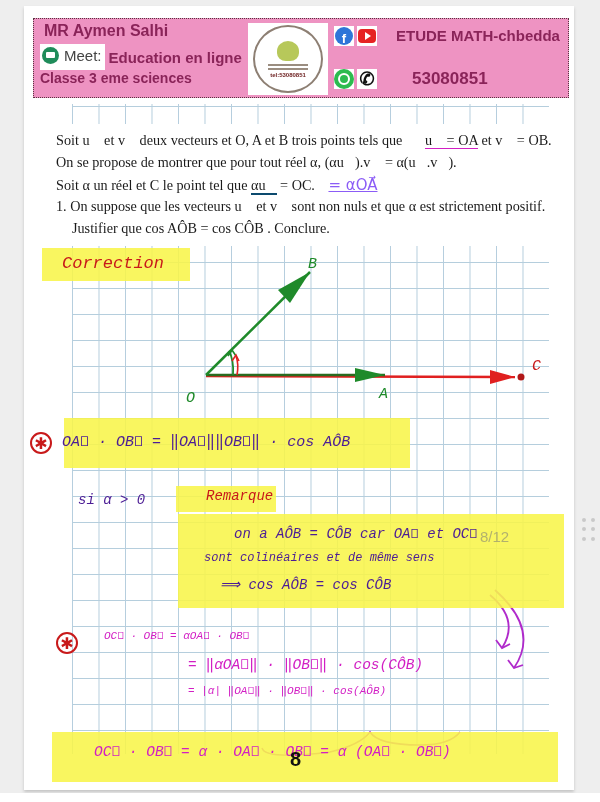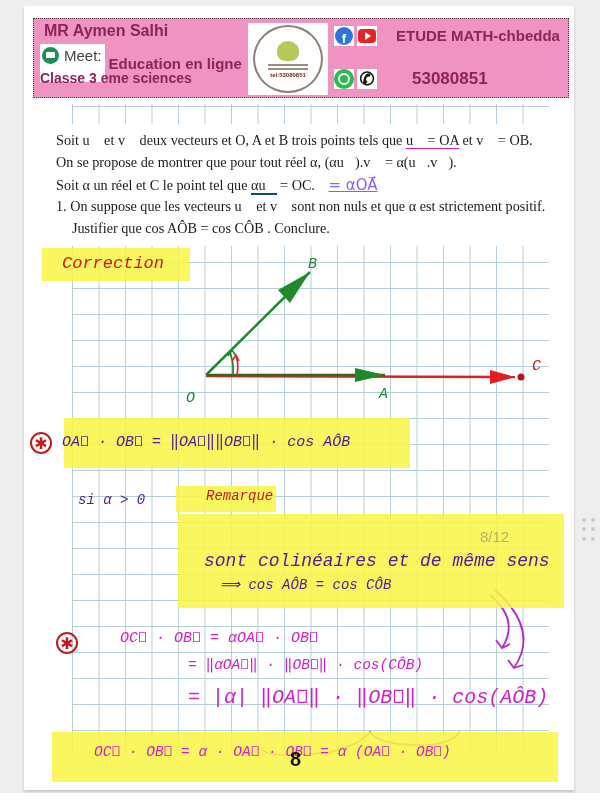--- a/index.html
+++ b/index.html
@@ -24,21 +24,21 @@
     background: #ee93c2;
     border: 1.5px dotted #5a3440;
     box-sizing: border-box;
     font-family: "Liberation Sans", sans-serif;
     font-weight: bold;
   }
   .banner .b-text { position: absolute; color: #8a2459; white-space: nowrap; }
   .b-name { left: 10px; top: 3px; font-size: 16px; color: #8a2459 !important; }
   .b-meet { left: 6px; top: 25px; font-size: 15px; display: flex; align-items: center; }
   .meet-chip {
-    background: #ffffff; height: 22px; display: flex; align-items: center; padding: 0 3px 16px 2px;
+    background: #ffffff; height: 22px; display: flex; align-items: center; padding: 0 3px 4px 2px;
     margin-right: 4px; font-weight: normal; color: #444;
   }
   .meet-icon {
     width: 17px; height: 17px; border-radius: 50%; background: #1f8c5a; position: relative; margin-right: 5px;
   }
   .meet-icon::after {
     content: ""; position: absolute; left: 4px; top: 5px; width: 9px; height: 6px; background: #fff; border-radius: 1px;
   }
   .b-class { left: 6px; top: 51px; font-size: 14px; }
   .logo {
@@ -73,21 +73,21 @@
     background-position: 0 2px;
     opacity: 0.85;
   }
   .text-mask {
     position: absolute; left: 30px; top: 118px; width: 515px; height: 122px; background: #ffffff;
   }
 
   
   .stmt { position: absolute; left: 32px; font-size: 14.2px; color: #1a1a1a; white-space: nowrap; }
   .s1 { top: 126px; } .s2 { top: 148px; } .s3 { top: 170px; } .s4 { top: 192px; } .s5 { top: 214px; left: 48px; }
-  .ul-mag { border-bottom: 1.5px solid #d21fc4; }
+  .ul-mag { border-bottom: 1.5px solid #d21fc4; margin-left: 19px; }
   .ul-blue { border-bottom: 2px solid #0c4a6e; }
   .hand-mag { color: #8b5cf6; font-family: "DejaVu Sans", sans-serif; font-size: 15px; text-decoration: underline; }
 
   
   .hl { position: absolute; background: #f8f54a; opacity: 0.88; }
   .hand { position: absolute; white-space: nowrap; font-family: Liberation Mono, monospace; font-style: italic; }
   .red { color: #c8191a; }
   .blue { color: #4c1d95; }
   .mag { color: #d21fc4; }
   .star-circle {
@@ -200,28 +200,29 @@
   <div class="hand red" style="left:508px; top:352px; font-size:15px;">C</div>
 
   <div class="hl" style="left:40px; top:412px; width:346px; height:50px;"></div>
   <div class="star-circle" style="left:6px; top:426px;">✱</div>
   <div class="hand blue" style="left:38px; top:426px; font-size:15px;">OA⃗ · OB⃗ = ‖OA⃗‖‖OB⃗‖ · cos AÔB</div>
 
   <div class="hand blue" style="left:54px; top:486px; font-size:14px;">si α &gt; 0</div>
   <div class="hl" style="left:152px; top:480px; width:100px; height:26px;"></div>
   <div class="hand red" style="left:158px; top:482px; font-size:14px;margin-left:24px;">Remarque</div>
   <div class="hl" style="left:154px; top:508px; width:386px; height:94px;"></div>
-  <div class="hand blue" style="left:180px; top:545px; font-size:18px;">sont colinéaires et de même sens</div>
+  <div class="hand blue" style="left:210px; top:520px; font-size:14px;">on a AÔB = CÔB  car OA⃗ et OC⃗</div>
+  <div class="hand blue" style="left:180px; top:545px; font-size:12px;">sont colinéaires et de même sens</div>
   <div class="hand blue" style="left:196px; top:570px; font-size:14px;">⟹ cos AÔB = cos CÔB</div>
   <div class="page-counter">8/12</div>
 
   <div class="star-circle" style="left:32px; top:626px;">✱</div>
-  <div class="hand mag" style="left:96px; top:624px; font-size:15px;">OC⃗ · OB⃗ =  αOA⃗ · OB⃗</div>
+  <div class="hand mag" style="left:80px; top:624px; font-size:11px;">OC⃗ · OB⃗ =  αOA⃗ · OB⃗</div>
   <div class="hand mag" style="left:164px; top:650px; font-size:14.5px;">=  ‖αOA⃗‖ · ‖OB⃗‖ ·  cos(CÔB)</div>
-  <div class="hand mag" style="left:164px; top:678px; font-size:20px;">=  |α| ‖OA⃗‖ · ‖OB⃗‖ ·  cos(AÔB)</div>
+  <div class="hand mag" style="left:164px; top:678px; font-size:11px;">=  |α| ‖OA⃗‖ · ‖OB⃗‖ ·  cos(AÔB)</div>
 
   <div class="hl" style="left:28px; top:726px; width:506px; height:50px;"></div>
   <div class="hand mag" style="left:70px; top:738px; font-size:14.5px;">OC⃗ · OB⃗   =  α ·  OA⃗ · OB⃗   =  α (OA⃗ · OB⃗)</div>
 </div>
 
 <div class="page-num">8</div>
 
 <div class="drag-handle">
   <span></span>
     <span></span>

